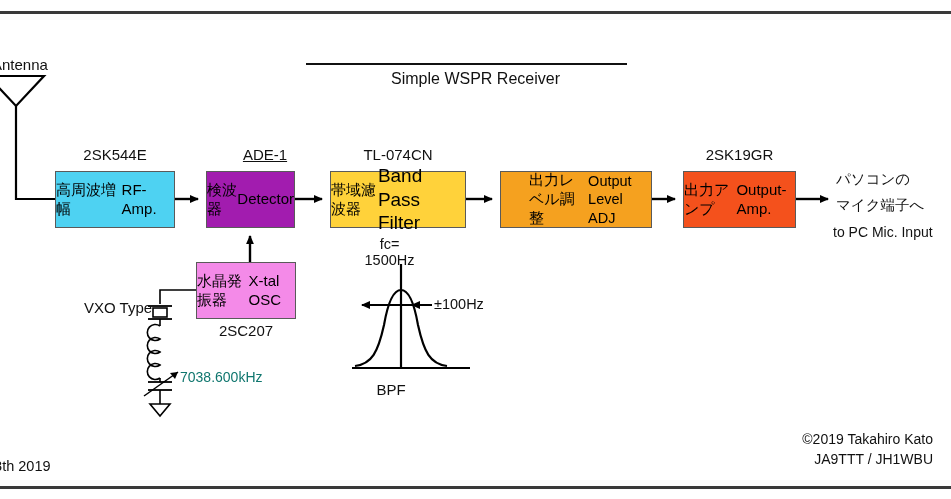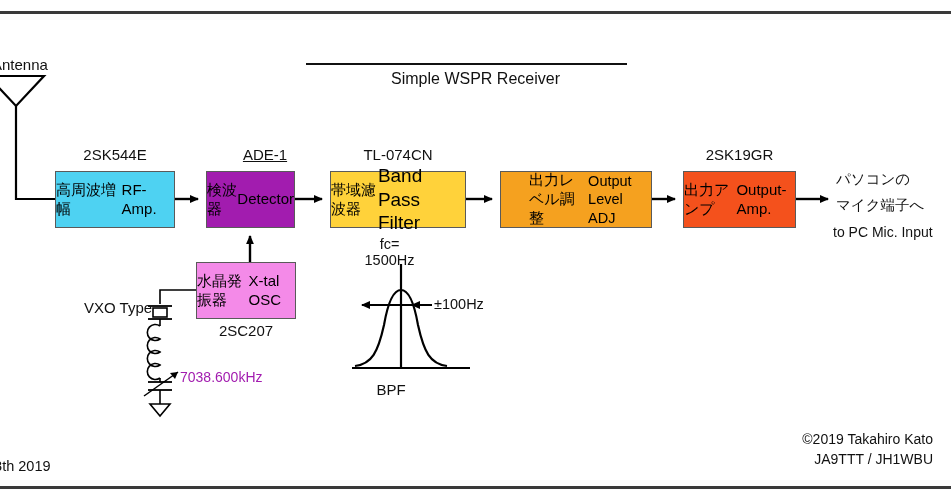--- a/index.html
+++ b/index.html
@@ -61,21 +61,21 @@
   .pn-osc{left:196px;top:322px;width:100px;}
 
   
   svg.wires{position:absolute;left:0;top:0;width:951px;height:499px;
             pointer-events:none;}
 
   
   .lbl{position:absolute;font-size:14.5px;color:#111;white-space:nowrap;}
   .lbl-antenna{left:-8px;top:56px;font-size:15px;}
   .lbl-vxo{left:84px;top:299px;font-size:15px;}
-  .lbl-freq{left:180px;top:369px;font-size:14px;color:#a21caf;}
+  .lbl-freq{left:180px;top:369px;font-size:14px;color:#0f766e;}
   .lbl-fc1{left:352px;top:236px;width:75px;text-align:center;}
   .lbl-fc2{left:352px;top:252px;width:75px;text-align:center;}
   .lbl-bw{left:434px;top:296px;font-size:14.5px;}
   .lbl-bpf{left:356px;top:381px;width:70px;text-align:center;font-size:15px;}
   .lbl-pc1{left:836px;top:170px;font-size:14.5px;}
   .lbl-pc2{left:836px;top:196px;font-size:14.5px;}
   .lbl-pc3{left:833px;top:224px;font-size:14px;}
 
   .credit{position:absolute;right:18px;top:429px;text-align:right;
           font-size:14px;line-height:1.45;color:#111;}

